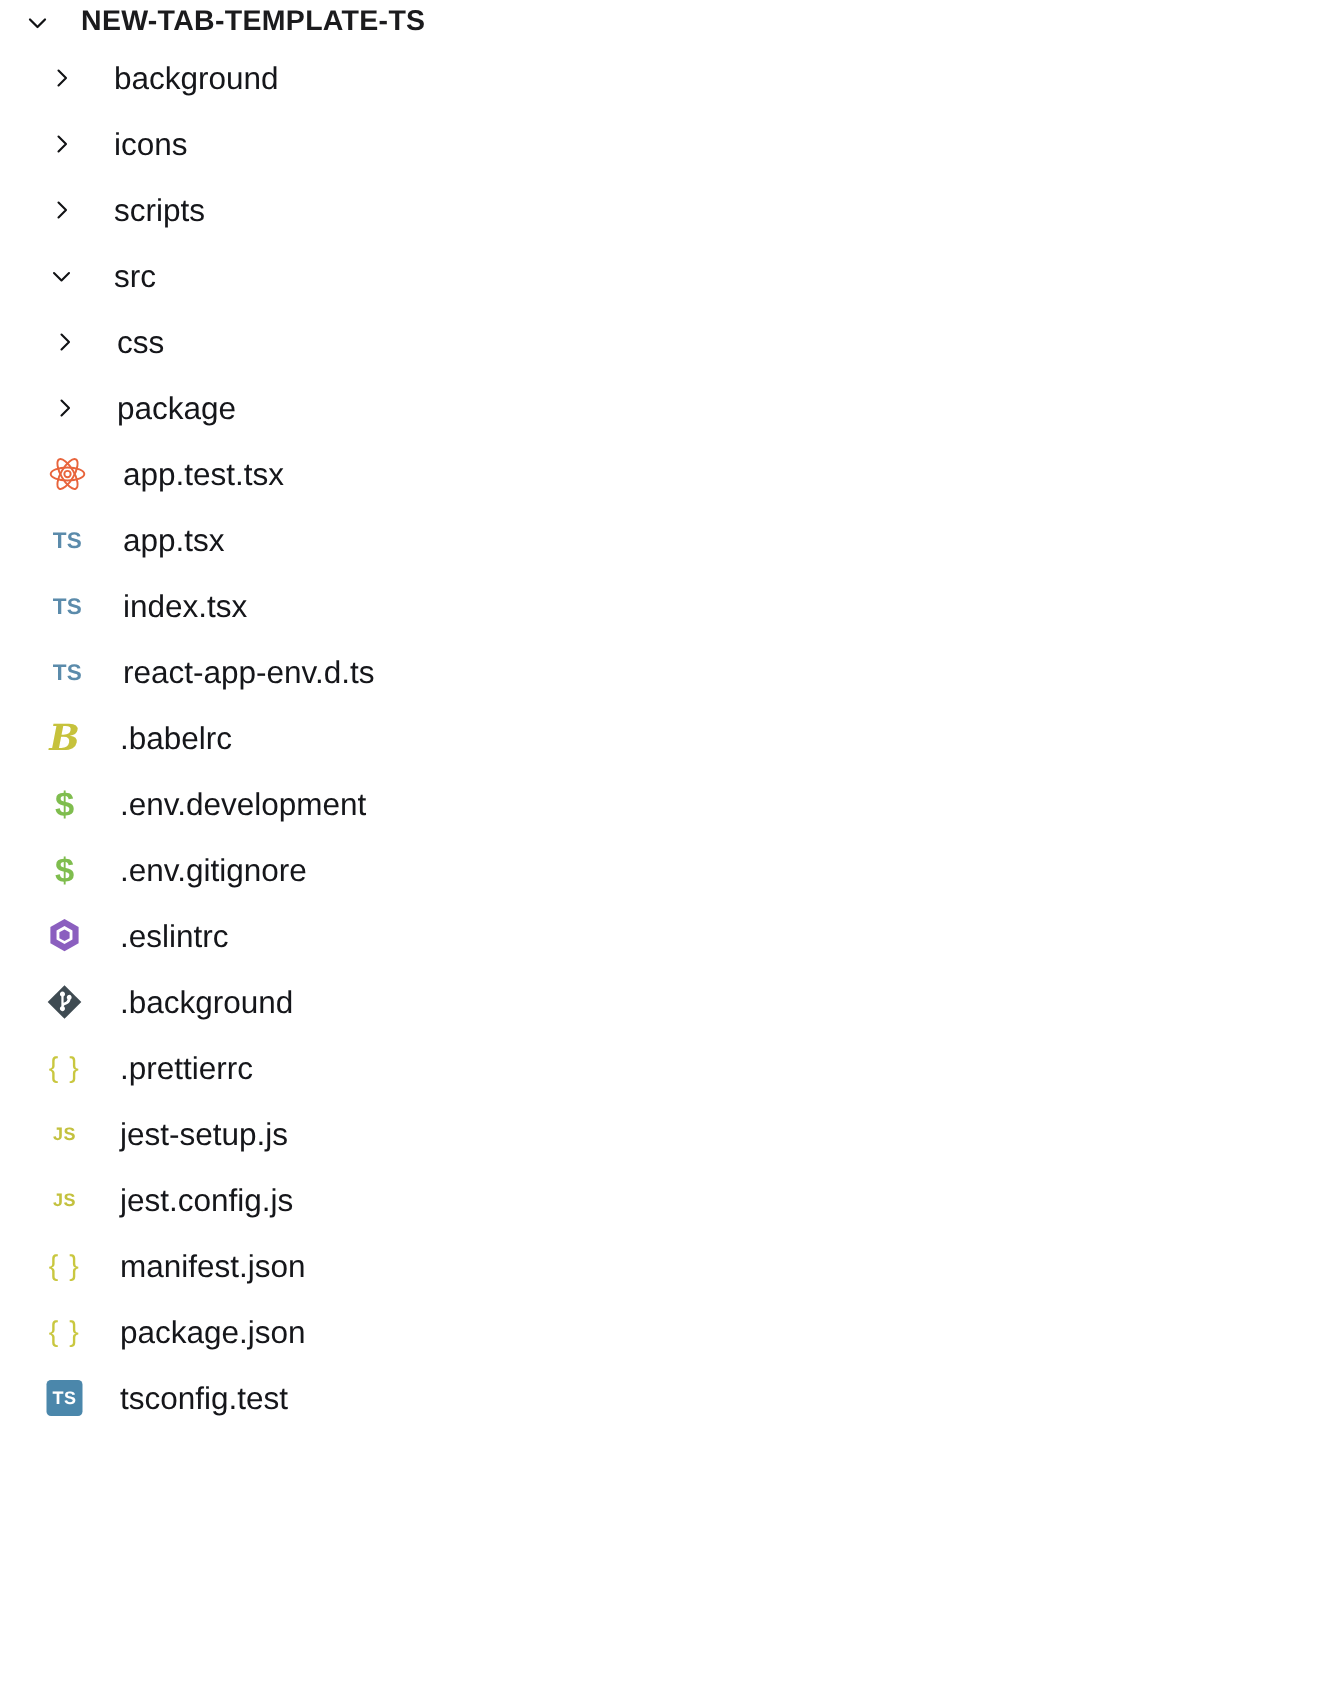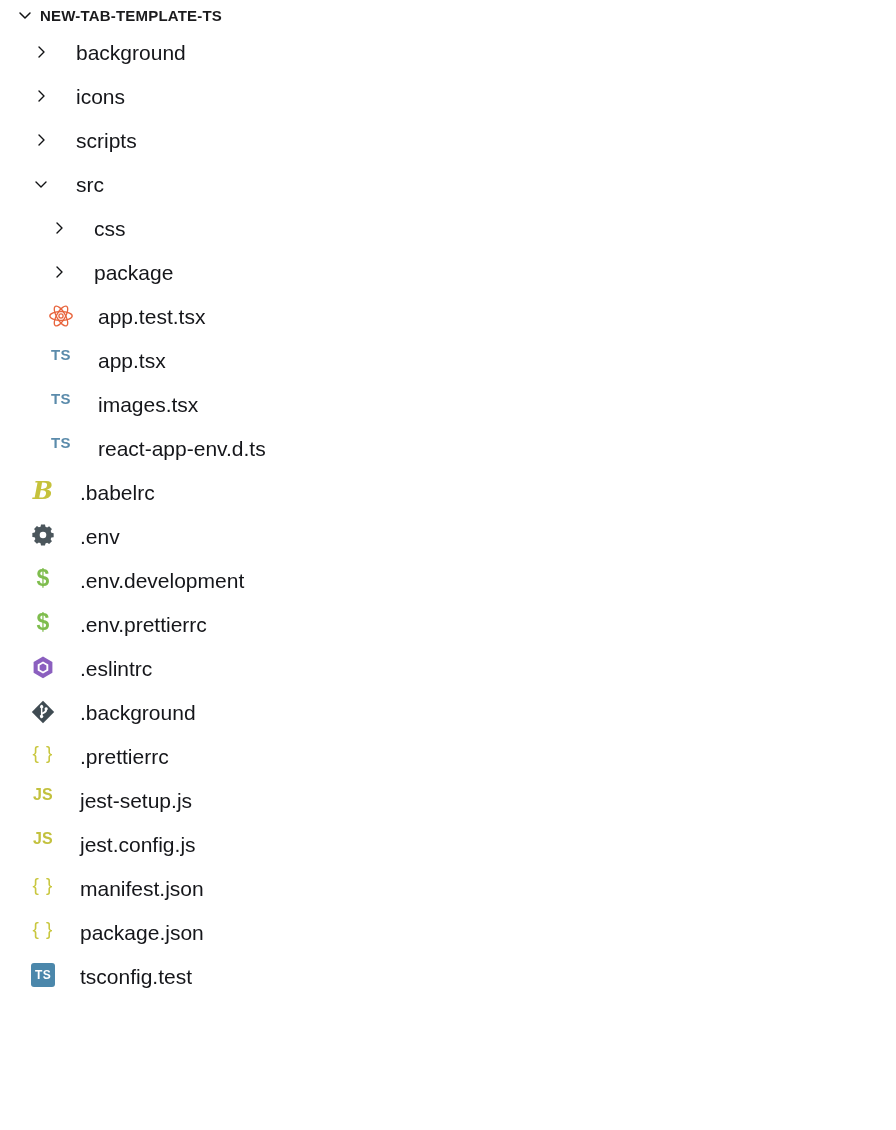--- a/index.html
+++ b/index.html
@@ -27,25 +27,25 @@
     box-sizing: border-box;
     white-space: nowrap;
   }
 
   
   .root-row {
     height: 30px;
     padding-left: 14px;
   }
   .root-label {
-    font-size: 15px;
+    font-size: 19px;
     font-weight: bold;
     color: #1b1b1d;
     letter-spacing: 0.2px;
-    margin-left: 4px;
+    margin-left: 18px;
   }
 
   
   .twisty {
     width: 22px;
     height: 22px;
     display: inline-flex;
     align-items: center;
     justify-content: center;
     flex: none;
@@ -55,44 +55,44 @@
   
   .label {
     font-size: 21px;
     color: #15161a;
     margin-left: 24px;
     line-height: 1;
   }
 
   
   .indent-1 { padding-left: 30px; }
-  .indent-2 { padding-left: 48px; }
+  .indent-2 { padding-left: 32px; }
 
   
   .icon {
     width: 26px;
     height: 26px;
     flex: none;
     display: inline-flex;
-    align-items: flex-start;
+    align-items: center;
     justify-content: center;
     position: relative;
   }
   .icon svg { display: block; }
 
   .icon-text {
     font-size: 15px;
     font-weight: bold;
     font-family: "Liberation Sans", sans-serif;
     line-height: 1;
     letter-spacing: 0.3px;
   }
 
   .ts-text  { color: #5b8bab; }
-  .js-text  { color: #c3c13e; font-size: 16px; }
+  .js-text  { color: #c3c13e; font-size: 12px; }
   .brace-text { color: #c9c73f; font-size: 19px; font-weight: normal; letter-spacing: 1px; }
 
   .babel-text {
     color: #c6c23c;
     font-family: "DejaVu Serif", serif;
     font-size: 24px;
     font-style: italic;
     font-weight: bold;
     line-height: 1;
   }
@@ -197,54 +197,45 @@
       <div class="row indent-2">
         <span class="icon">
           <span class="icon-text ts-text">TS</span>
         </span>
         <span class="label">app.tsx</span>
       </div>
       <div class="row indent-2">
         <span class="icon">
           <span class="icon-text ts-text">TS</span>
         </span>
-        <span class="label">images.tsx</span>
+        <span class="label">index.tsx</span>
       </div>
       <div class="row indent-2">
         <span class="icon">
           <span class="icon-text ts-text">TS</span>
         </span>
         <span class="label">react-app-env.d.ts</span>
       </div>
       <div class="row indent-1">
         <span class="icon">
           <span class="babel-text">B</span>
         </span>
         <span class="label">.babelrc</span>
       </div>
       <div class="row indent-1">
         <span class="icon">
-          <svg width="26" height="26" viewBox="0 0 26 26">
-            <path fill="#4b565c" d="M11 1.5h4l0.45 2.3 1.7 0.72 1.95-1.3 2.83 2.83-1.3 1.95 0.72 1.7 2.3 0.45v4l-2.3 0.45-0.72 1.7 1.3 1.95-2.83 2.83-1.95-1.3-1.7 0.72L15 22.5h-4l-0.45-2.3-1.7-0.72-1.95 1.3-2.83-2.83 1.3-1.95-0.72-1.7L2.35 14v-4l2.3-0.45 0.72-1.7-1.3-1.95 2.83-2.83 1.95 1.3 1.7-0.72z"></path>
-            <circle cx="13" cy="12" r="3.3" fill="#ffffff"></circle>
-          </svg>
-        </span>
-        <span class="label">.env</span>
-      </div>
-      <div class="row indent-1">
-        <span class="icon">
           <span class="dollar-text">$</span>
         </span>
         <span class="label">.env.development</span>
       </div>
       <div class="row indent-1">
         <span class="icon">
           <span class="dollar-text">$</span>
         </span>
-        <span class="label">.env.prettierrc</span>
+        <span class="label">.env.gitignore</span>
       </div>
       <div class="row indent-1">
         <span class="icon">
           <svg width="26" height="26" viewBox="0 0 26 26">
             <path fill="#8b5fbf" d="M13 1.6l9.4 5.4v10.8L13 23.2 3.6 17.8V7z"></path>
             <path fill="#ffffff" d="M13 6.4l5.3 3v6l-5.3 3-5.3-3v-6z"></path>
             <path fill="#8b5fbf" d="M13 8.6l3.4 1.95v3.9L13 16.4l-3.4-1.95v-3.9z"></path>
           </svg>
         </span>
         <span class="label">.eslintrc</span>

